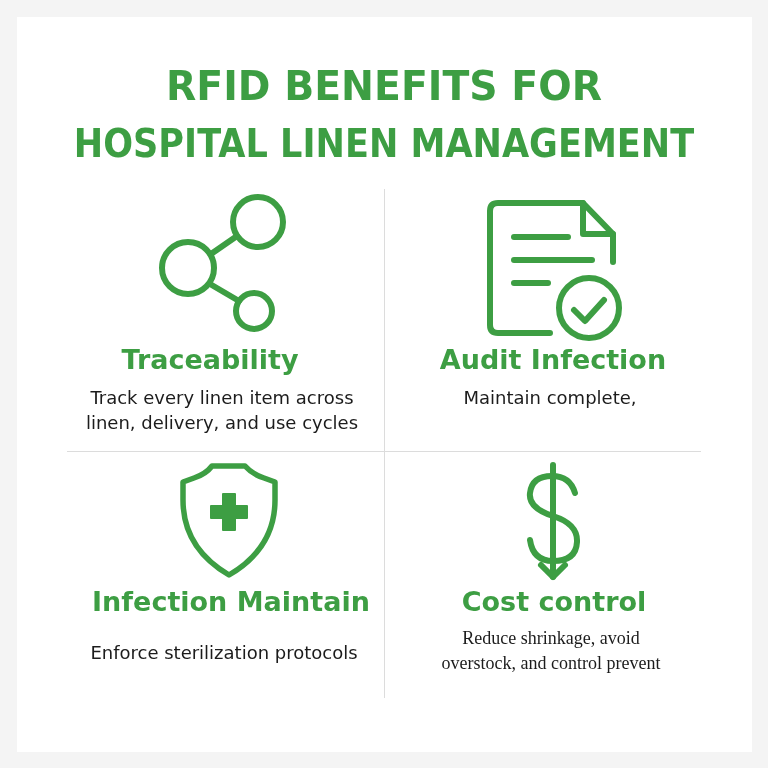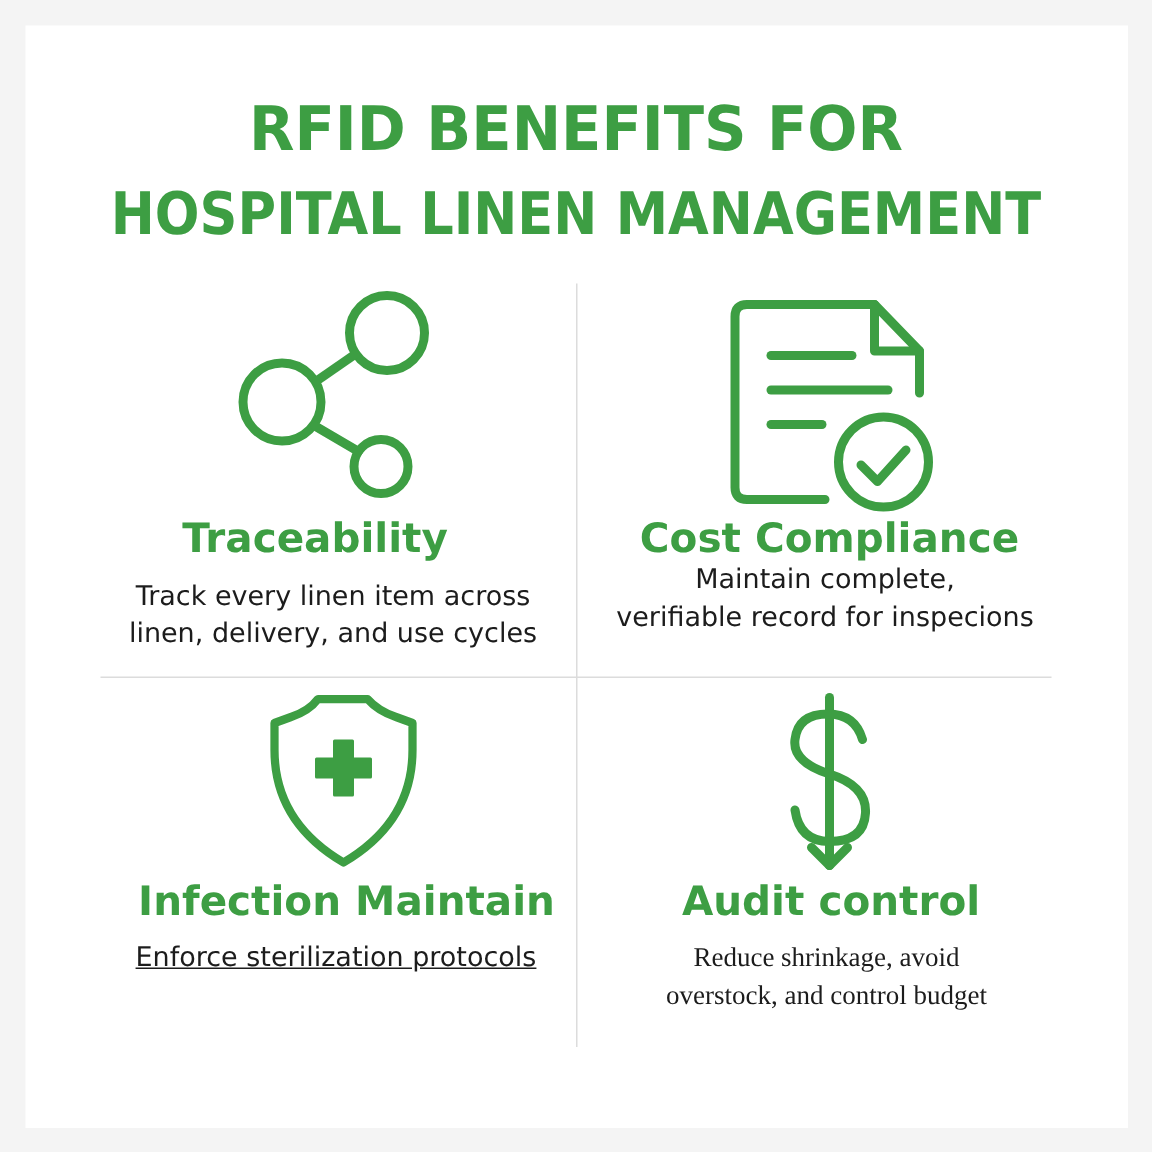--- a/index.html
+++ b/index.html
@@ -117,44 +117,43 @@
     <g fill="none" stroke="#3d9e43" stroke-width="6" stroke-linecap="round" stroke-linejoin="round">
       <path d="M550 333 L498 333 Q490 333 490 325 L490 211 Q490 203 498 203 L583 203 L613 234 L613 262"></path>
       <path d="M583 203 L583 234 L613 234"></path>
       <line x1="514" y1="237" x2="568" y2="237"></line>
       <line x1="514" y1="260" x2="592" y2="260"></line>
       <line x1="514" y1="283" x2="548" y2="283"></line>
       <circle cx="589" cy="308" r="30"></circle>
       <path d="M574 310 L585 321 L604 300"></path>
     </g>
   </svg>
-  <div class="cell-heading" style="left:373px;top:346px;">Cost Compliance</div>
-  <div class="cell-desc" style="left:370px;top:374px;">
+  <div class="cell-heading" style="left:373px;top:346px;">Audit Infection</div>
+  <div class="cell-desc" style="left:370px;top:385px;">
     <span>Maintain complete,</span>
-    <span>verifiable record for inspecions</span>
   </div>
 </div>
 
 <div>
   <svg class="icon" style="left:170px;top:458px;" width="120" height="125" viewBox="170 458 120 125">
     <path d="M212 466 L245 466 Q252 474 264 478 L275 482 L275 500 Q275 548 229 575 Q183 548 183 500 L183 482 L194 478 Q206 474 212 466 Z" fill="none" stroke="#3d9e43" stroke-width="5.5" stroke-linejoin="round"></path>
     <path d="M222 494 Q222 493 223 493 L235 493 Q236 493 236 494 L236 505 L247 505 Q248 505 248 506 L248 518 Q248 519 247 519 L236 519 L236 530 Q236 531 235 531 L223 531 Q222 531 222 530 L222 519 L211 519 Q210 519 210 518 L210 506 Q210 505 211 505 L222 505 Z" fill="#3d9e43"></path>
   </svg>
   <div class="cell-heading" style="left:51px;top:588px;">Infection Maintain</div>
-  <div class="cell-desc" style="left:44px;top:626px;text-decoration:underline;">
+  <div class="cell-desc" style="left:44px;top:640px;">
     <span>Enforce sterilization protocols</span>
   </div>
 </div>
 
 <div>
   <svg class="icon" style="left:510px;top:458px;" width="90" height="130" viewBox="510 458 90 130">
     <g fill="none" stroke="#3d9e43" stroke-width="6" stroke-linecap="round" stroke-linejoin="round">
       <line x1="553" y1="465" x2="553" y2="577"></line>
       <path d="M575 493 Q570 476 552 476 Q532 476 530 493 Q528 508 553 516 Q578 524 577 542 Q576 561 553 561 Q533 561 530 540"></path>
       <path d="M541 565 L553 577 L565 565"></path>
     </g>
   </svg>
-  <div class="cell-heading" style="left:374px;top:588px;">Audit control</div>
+  <div class="cell-heading" style="left:374px;top:588px;">Cost control</div>
   <div class="cell-desc" style="left:371px;top:626px;font-family:Liberation Serif, serif;">
     <span>Reduce shrinkage, avoid</span>
-    <span>overstock, and control budget</span>
+    <span>overstock, and control prevent</span>
   </div>
 </div>
 
 </body></html>

